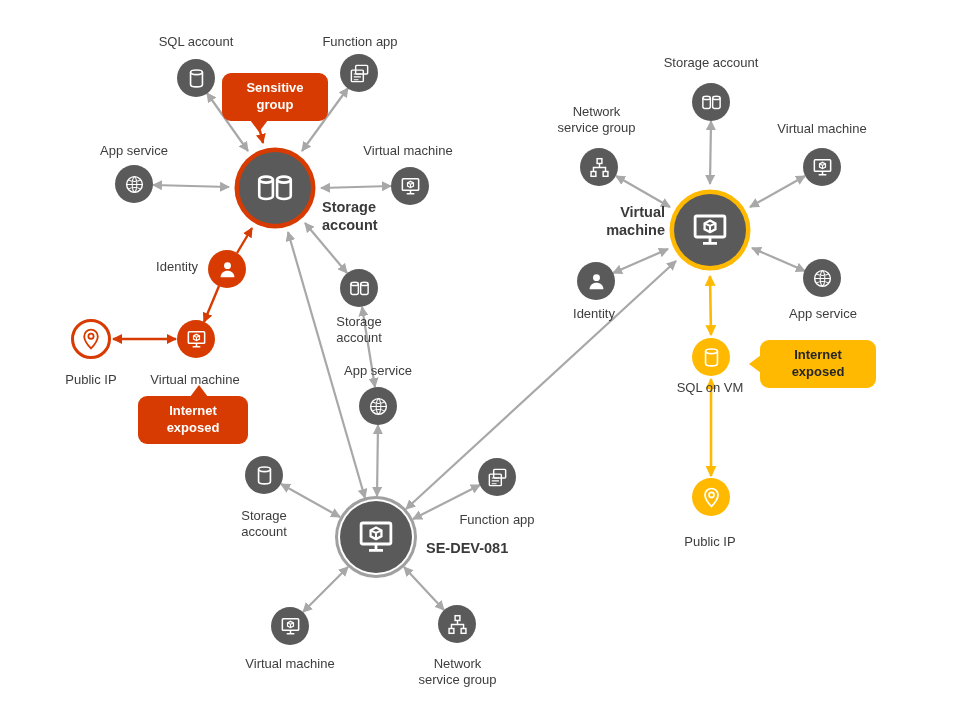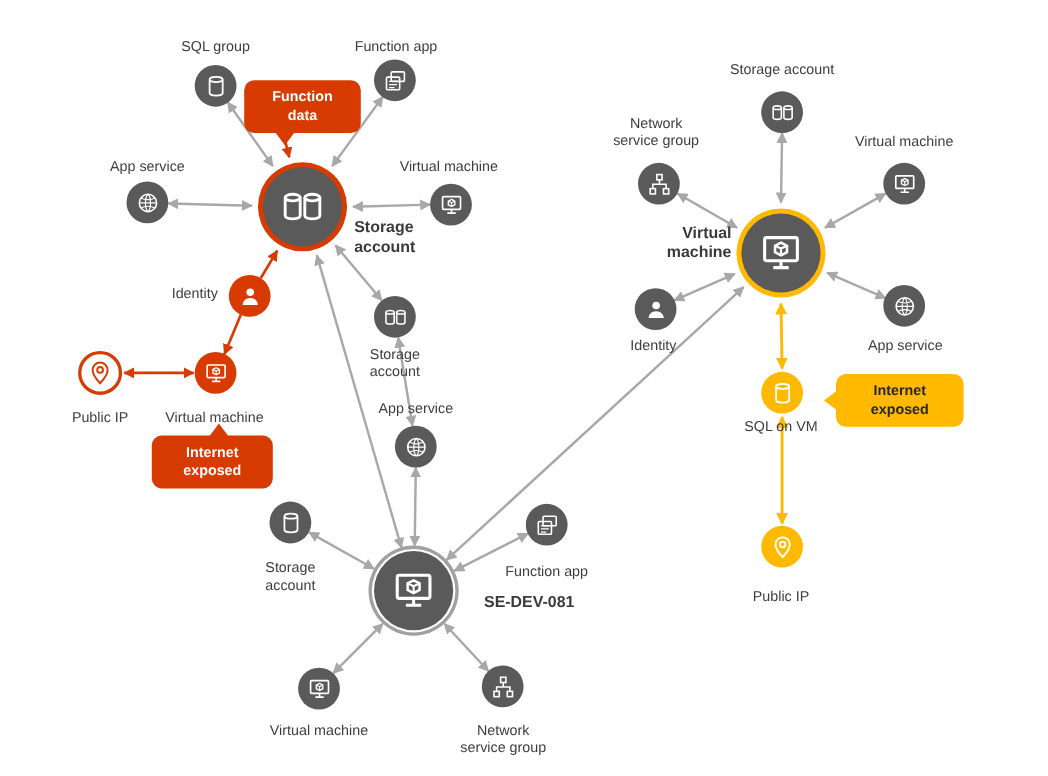--- a/index.html
+++ b/index.html
@@ -124,21 +124,21 @@
         <use href="#i-storage"></use>
       </svg>
   </div>
   <div class="lbl bold ta-l" style="left:322px;top:198px;width:70px">Storage account</div>
 
   <div class="node small" style="left:177px;top:59px">
     <svg>
         <use href="#i-db"></use>
       </svg>
   </div>
-  <div class="lbl" style="left:146px;top:34px;width:100px">SQL group</div>
+  <div class="lbl" style="left:146px;top:34px;width:100px">SQL account</div>
 
   <div class="node small" style="left:340px;top:54px">
     <svg>
         <use href="#i-func"></use>
       </svg>
   </div>
   <div class="lbl" style="left:310px;top:34px;width:100px">Function app</div>
 
   <div class="node small" style="left:115px;top:165px">
     <svg>
@@ -183,35 +183,35 @@
   <div class="lbl" style="left:324px;top:314px;width:70px">Storage account</div>
 
   <div class="node small" style="left:359px;top:387px">
     <svg>
         <use href="#i-globe"></use>
       </svg>
   </div>
   <div class="lbl" style="left:328px;top:363px;width:100px">App service</div>
 
   <div class="callout co" style="left:222px;top:73px;width:82px">
-    <span>Function data</span>
+    <span>Sensitive group</span>
     <span class="tail tail-down"></span>
   </div>
 
   <div class="callout co" style="left:138px;top:396px;width:86px">
     <span>Internet exposed</span>
     <span class="tail tail-up"></span>
   </div>
 
   <div class="node hub halo-gray" style="left:340px;top:501px">
     <svg>
         <use href="#i-vm"></use>
       </svg>
   </div>
-  <div class="lbl bold ta-l" style="left:440px;top:539px;width:110px">SE-DEV-081</div>
+  <div class="lbl bold ta-l" style="left:426px;top:539px;width:110px">SE-DEV-081</div>
 
   <div class="node small" style="left:245px;top:456px">
     <svg>
         <use href="#i-db"></use>
       </svg>
   </div>
   <div class="lbl" style="left:229px;top:508px;width:70px">Storage account</div>
 
   <div class="node small" style="left:478px;top:458px">
     <svg>

